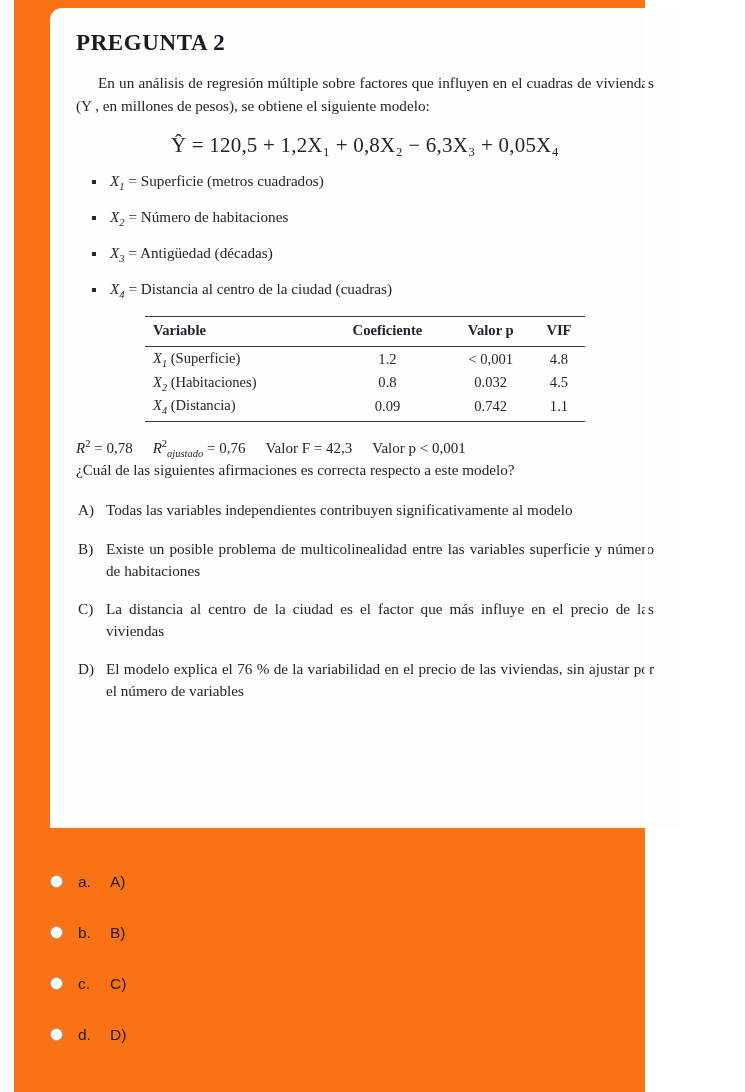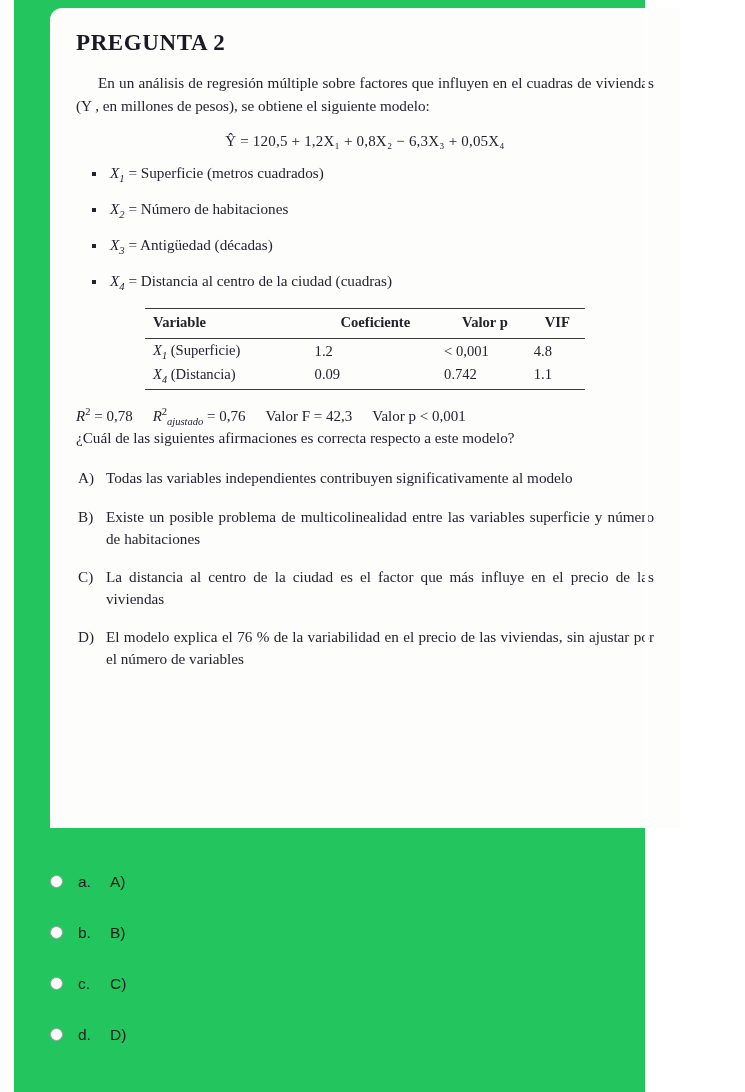--- a/index.html
+++ b/index.html
@@ -10,21 +10,21 @@
     width: 745px;
     height: 1092px;
     background: #ffffff;
     font-family: "Liberation Serif", serif;
     overflow: hidden;
   }
   #page {
     position: relative;
     width: 648px;
     height: 1092px;
-    background: #22c55e;
+    background: #f97316;
     box-sizing: border-box;
   }
   
   #page::before {
     content: "";
     position: absolute;
     left: 0; top: 0;
     width: 14px; height: 1092px;
     background: #ffffff;
   }
@@ -65,21 +65,21 @@
     line-height: 1.48;
     color: #232330;
     text-align: justify;
     text-indent: 22px;
     margin: 0 0 6px 0;
     font-weight: 500;
   }
 
   .equation {
     text-align: center;
-    font-size: 15px;
+    font-size: 21px;
     color: #232330;
     margin: 16px 0 14px 0;
     font-weight: 500;
     letter-spacing: 0.2px;
   }
 
   .donde {
     font-size: 15.2px;
     color: #232330;
     margin: 0 0 6px 0;
@@ -137,20 +137,21 @@
     font-weight: bold;
     padding: 5px 4px 7px 4px;
     border-top: 1.6px solid #3a3a3a;
     border-bottom: 1.6px solid #3a3a3a;
     text-align: center;
     white-space: nowrap;
   }
   table.stats thead th.col-variable { text-align: left; padding-left: 8px; }
   table.stats tbody td {
     padding: 2.5px 4px;
+    text-align: center;
     white-space: nowrap;
     font-weight: 500;
   }
   table.stats tbody td.col-variable { text-align: left; padding-left: 8px; }
   table.stats tbody tr:last-child td {
     border-bottom: 1.6px solid #3a3a3a;
     padding-bottom: 5px;
   }
 
   
@@ -270,20 +271,26 @@
           </tr>
         </thead>
         <tbody>
           <tr>
             <td class="col-variable"><var class="v">X</var><span class="sub">1</span> <span>(Superficie)</span></td>
             <td>1.2</td>
             <td>&lt; 0,001</td>
             <td>4.8</td>
           </tr>
           <tr>
+            <td class="col-variable"><var class="v">X</var><span class="sub">2</span> <span>(Habitaciones)</span></td>
+            <td>0.8</td>
+            <td>0.032</td>
+            <td>4.5</td>
+          </tr>
+          <tr>
             <td class="col-variable"><var class="v">X</var><span class="sub">4</span> <span>(Distancia)</span></td>
             <td>0.09</td>
             <td>0.742</td>
             <td>1.1</td>
           </tr>
         </tbody>
       </table>
     </div>
 
     <div class="summary">

